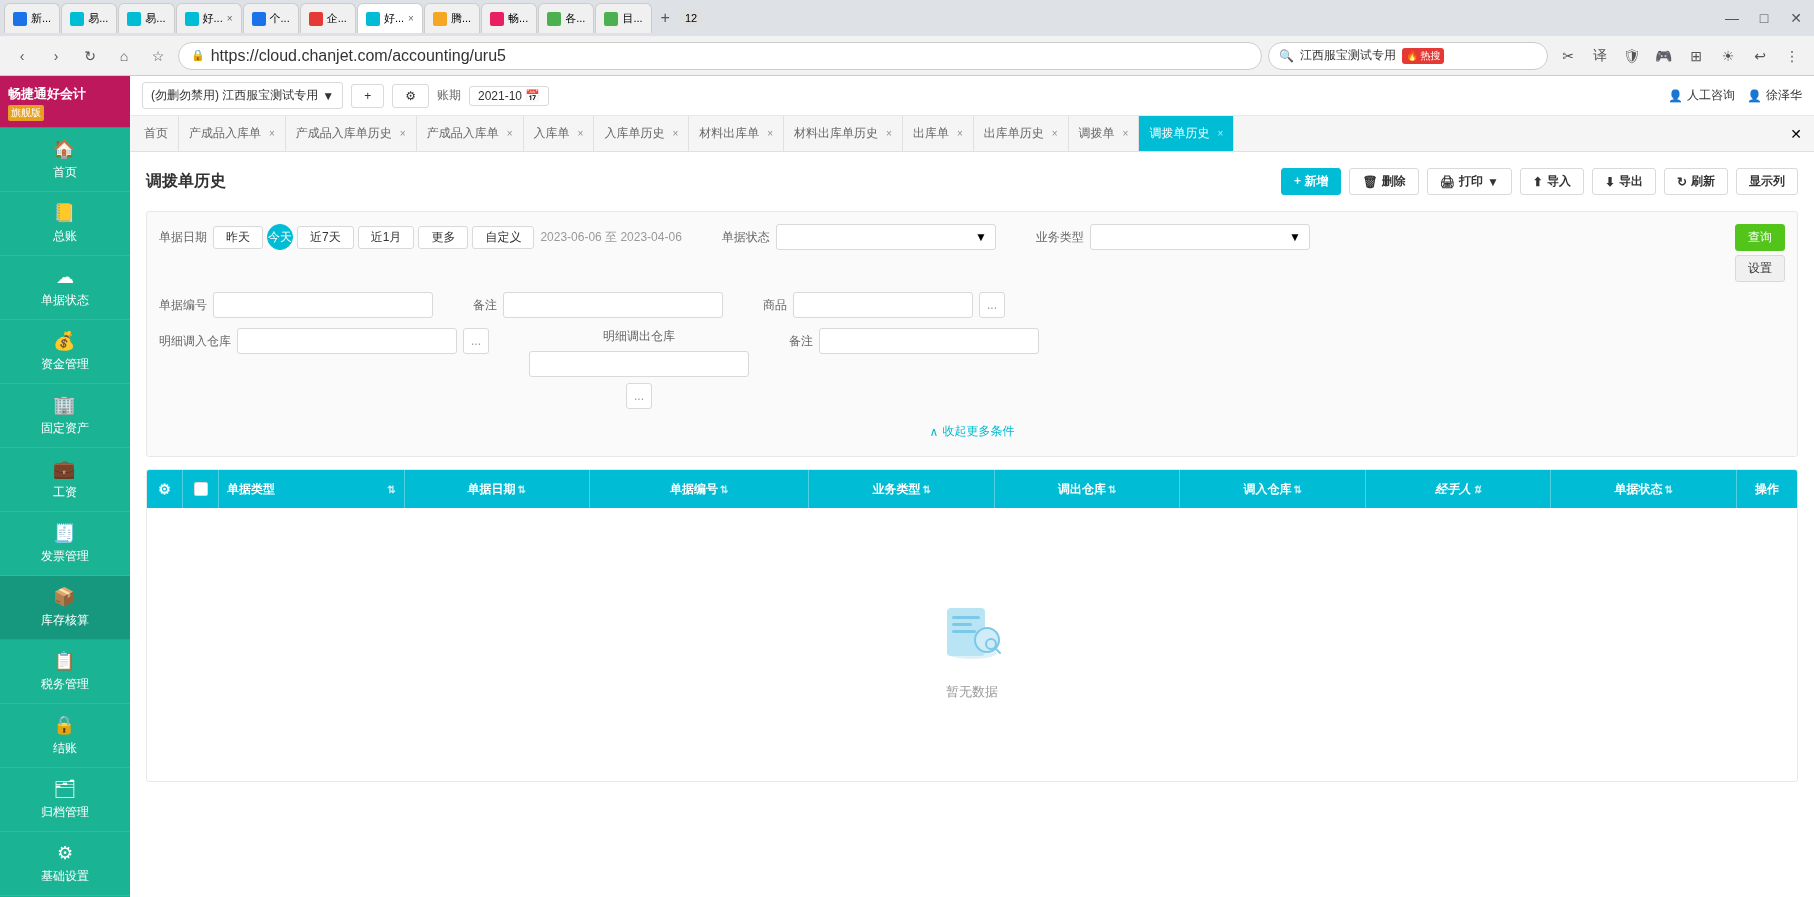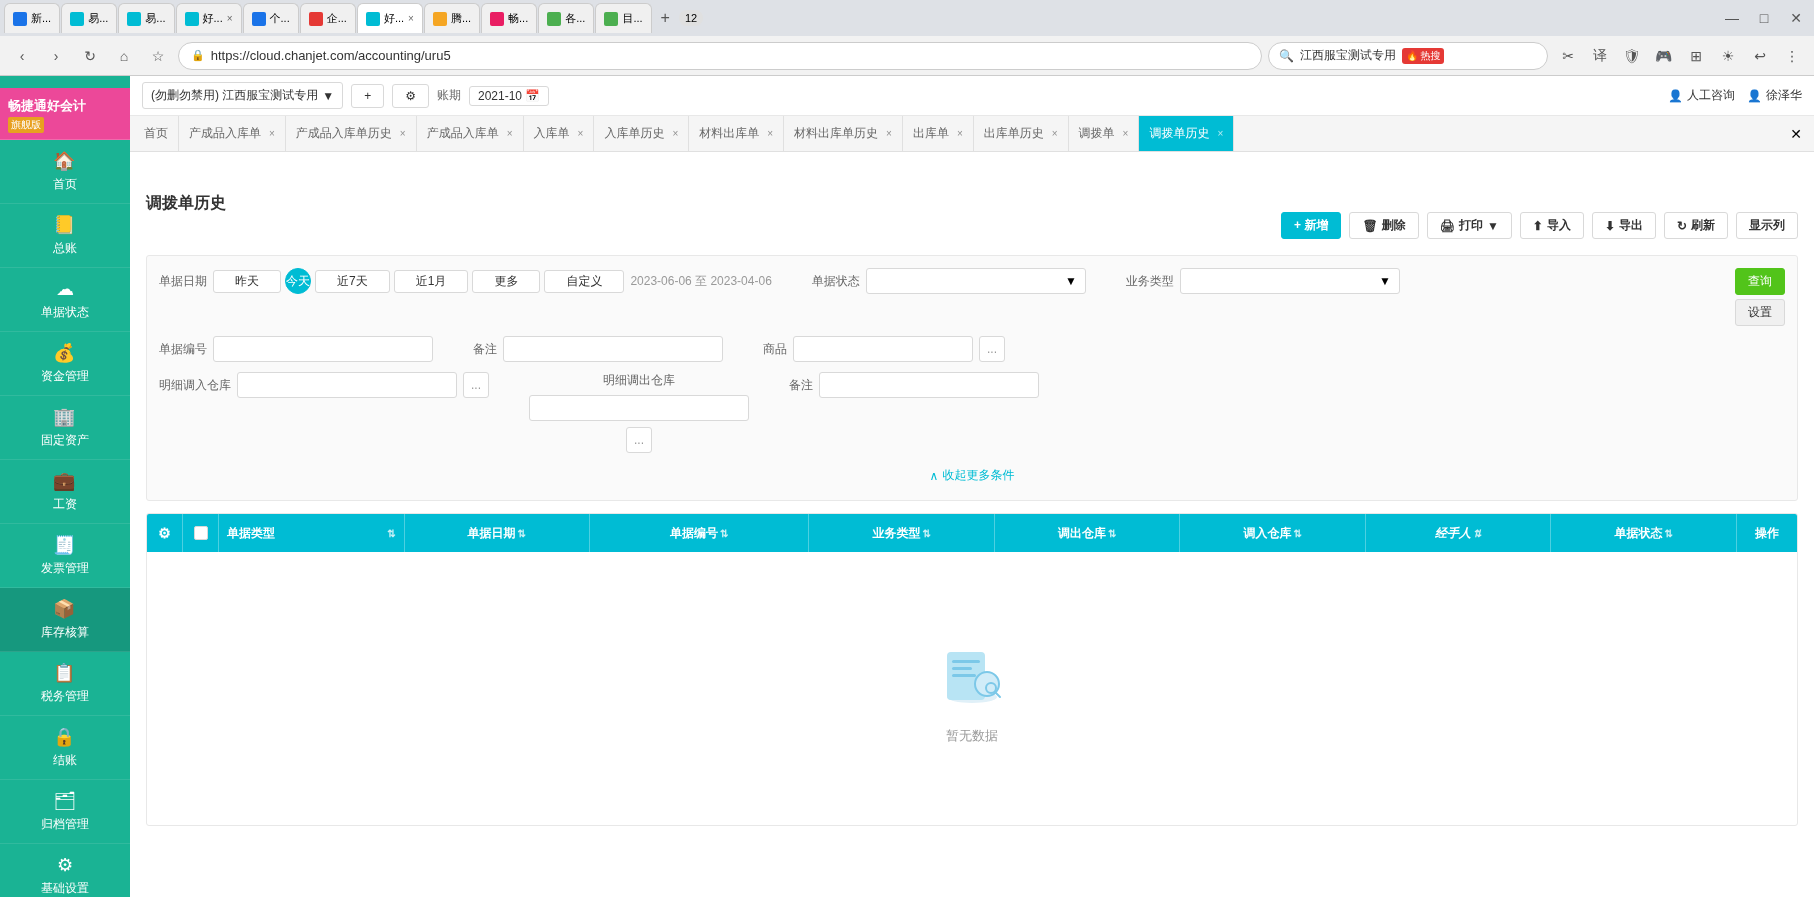--- a/index.html
+++ b/index.html
@@ -11,29 +11,29 @@
     .browser-tab { display: flex; align-items: center; height: 30px; padding: 0 8px; background: #f0f0f0; border-radius: 6px 6px 0 0; font-size: 11px; white-space: nowrap; max-width: 130px; overflow: hidden; cursor: pointer; gap: 4px; border: 1px solid #ccc; border-bottom: none; }
     .browser-tab.active { background: #fff; }
     .browser-tab .tab-close { margin-left: auto; opacity: 0.6; font-size: 10px; cursor: pointer; }
     .tab-new-btn { padding: 4px 8px; cursor: pointer; font-size: 16px; color: #555; }
     .tab-count { background: #e0e0e0; padding: 2px 6px; border-radius: 10px; font-size: 11px; }
 
     .address-bar-row { display: flex; align-items: center; height: 40px; background: #f2f2f2; padding: 0 8px; gap: 6px; border-bottom: 1px solid #ccc; }
     .nav-btn { width: 28px; height: 28px; display: flex; align-items: center; justify-content: center; cursor: pointer; border-radius: 50%; font-size: 14px; color: #555; }
     .address-bar { flex: 1; height: 28px; background: #fff; border: 1px solid #ccc; border-radius: 14px; display: flex; align-items: center; padding: 0 12px; font-size: 12px; color: #333; gap: 6px; }
     .address-bar .lock-icon { color: #5c8a3c; font-size: 11px; }
-    .address-text { color: #333; font-size: 13px; }
+    .address-text { color: #333; font-size: 16px; }
     .browser-actions { display: flex; align-items: center; gap: 4px; }
 
     
     .app-container { display: flex; height: calc(897px - 76px); }
 
     
     .sidebar { width: 130px; background: #1ab394; display: flex; flex-direction: column; flex-shrink: 0; }
-    .sidebar-logo { background: #ec4899; padding: 10px 8px 6px; border-bottom: 1px solid rgba(255,255,255,0.2); margin-top: 12px; }
+    .sidebar-logo { background: #be185d; padding: 10px 8px 6px; border-bottom: 1px solid rgba(255,255,255,0.2); }
     .sidebar-logo-text { color: #fff; font-size: 13px; font-weight: bold; line-height: 1.3; }
     .sidebar-logo-sub { background: #e8a020; color: #fff; font-size: 10px; padding: 1px 3px; border-radius: 2px; display: inline-block; margin-top: 2px; }
     .sidebar-nav { flex: 1; overflow-y: auto; }
     .sidebar-item { display: flex; flex-direction: column; align-items: center; padding: 10px 4px; cursor: pointer; color: #fff; font-size: 12px; gap: 4px; border-bottom: 1px solid rgba(255,255,255,0.1); }
     .sidebar-item .si-icon { font-size: 18px; }
 
     
     .main-content { flex: 1; display: flex; flex-direction: column; overflow: hidden; background: #fff; }
 
     
@@ -47,32 +47,32 @@
 
     
     .page-tabs { display: flex; align-items: center; height: 36px; background: #f5f5f5; border-bottom: 1px solid #e0e0e0; overflow-x: auto; padding: 0 4px; }
     .page-tab { display: flex; align-items: center; padding: 0 10px; height: 100%; font-size: 12px; color: #666; cursor: pointer; border-right: 1px solid #e0e0e0; white-space: nowrap; gap: 4px; }
     .page-tab.active { background: #00bcd4; color: #fff; }
     .page-tab .tab-x { font-size: 10px; opacity: 0.7; margin-left: 4px; }
 
     
     .page-body { flex: 1; overflow-y: auto; padding: 16px; background: #fff; }
     .page-title { font-size: 16px; font-weight: bold; color: #333; margin-bottom: 16px; display: flex; align-items: center; justify-content: space-between; }
-    .page-title-actions { display: flex; gap: 8px; margin-top: 44px; }
+    .page-title-actions { display: flex; gap: 8px; }
     .btn { padding: 4px 12px; border: 1px solid #d9d9d9; border-radius: 3px; cursor: pointer; font-size: 12px; background: #fff; color: #333; display: flex; align-items: center; gap: 4px; }
     .btn-primary { background: #00bcd4; color: #fff; border-color: #00bcd4; }
     .btn-green { background: #52c41a; color: #fff; border-color: #52c41a; }
 
     
     .filter-section { border: 1px solid #e8e8e8; border-radius: 3px; padding: 12px; margin-bottom: 12px; background: #fafafa; }
     .filter-row { display: flex; align-items: flex-start; margin-bottom: 10px; gap: 16px; flex-wrap: wrap; }
     .filter-item { display: flex; align-items: center; gap: 6px; }
     .filter-label { font-size: 12px; color: #666; white-space: nowrap; }
     .filter-date-btns { display: flex; align-items: center; gap: 4px; }
-    .date-btn { padding: 2px 21px; font-size: 12px; border: 1px solid #d9d9d9; border-radius: 3px; cursor: pointer; background: #fff; color: #333; }
+    .date-btn { padding: 2px 12px; font-size: 12px; border: 1px solid #d9d9d9; border-radius: 3px; cursor: pointer; background: #fff; color: #333; }
     .date-btn.active { background: #00bcd4; color: #fff; border-color: #00bcd4; border-radius: 50%; width: 26px; height: 26px; display: flex; align-items: center; justify-content: center; padding: 0; }
     .date-range { font-size: 12px; color: #999; }
     .filter-input { height: 26px; border: 1px solid #d9d9d9; border-radius: 3px; padding: 0 8px; font-size: 12px; width: 200px; outline: none; }
     .filter-select { height: 26px; border: 1px solid #d9d9d9; border-radius: 3px; padding: 0 8px; font-size: 12px; width: 200px; background: #fff; cursor: pointer; display: flex; align-items: center; justify-content: space-between; }
     .filter-ellipsis { width: 26px; height: 26px; border: 1px solid #d9d9d9; border-radius: 3px; display: flex; align-items: center; justify-content: center; cursor: pointer; font-size: 12px; color: #999; background: #fff; }
     .filter-actions { margin-left: auto; display: flex; flex-direction: column; gap: 4px; }
     .collapse-row { display: flex; justify-content: center; padding: 4px 0; }
     .collapse-btn { font-size: 12px; color: #00bcd4; cursor: pointer; display: flex; align-items: center; gap: 4px; }
 
     

